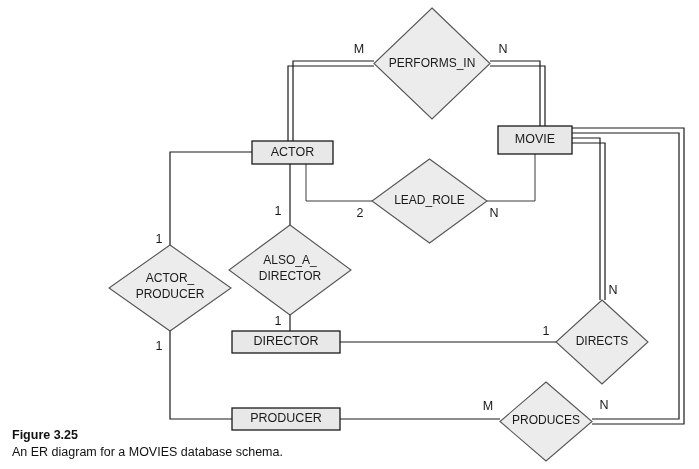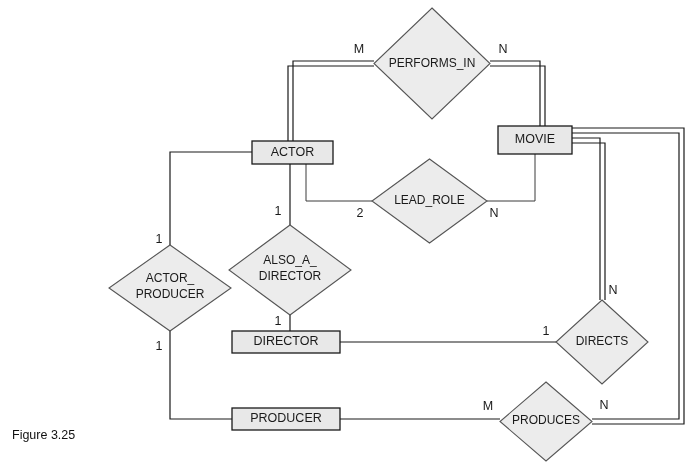--- a/index.html
+++ b/index.html
@@ -68,21 +68,21 @@
   }
   .caption-block {
     position: absolute;
     left: 12px;
     top: 428px;
     width: 430px;
   }
   .caption-title {
     font-family: "Liberation Sans", sans-serif;
     font-size: 12.5px;
-    font-weight: normal;
+    font-weight: bold;
     color: #111111;
     line-height: 15px;
   }
   .caption-text {
     font-family: "Liberation Sans", sans-serif;
     font-size: 12.5px;
     color: #111111;
     line-height: 16px;
     margin-top: 1px;
   }
@@ -219,15 +219,16 @@
     <text class="card-label" x="613" y="291">N</text>
 
     <text class="card-label" x="488" y="407">M</text>
 
     <text class="card-label" x="604" y="406">N</text>
 
   </svg>
 
   <div class="caption-block">
     <div class="caption-title">Figure 3.25</div>
+    <div class="caption-text">An ER diagram for a MOVIES database schema.</div>
   </div>
 
 </div>
 
 </body></html>

